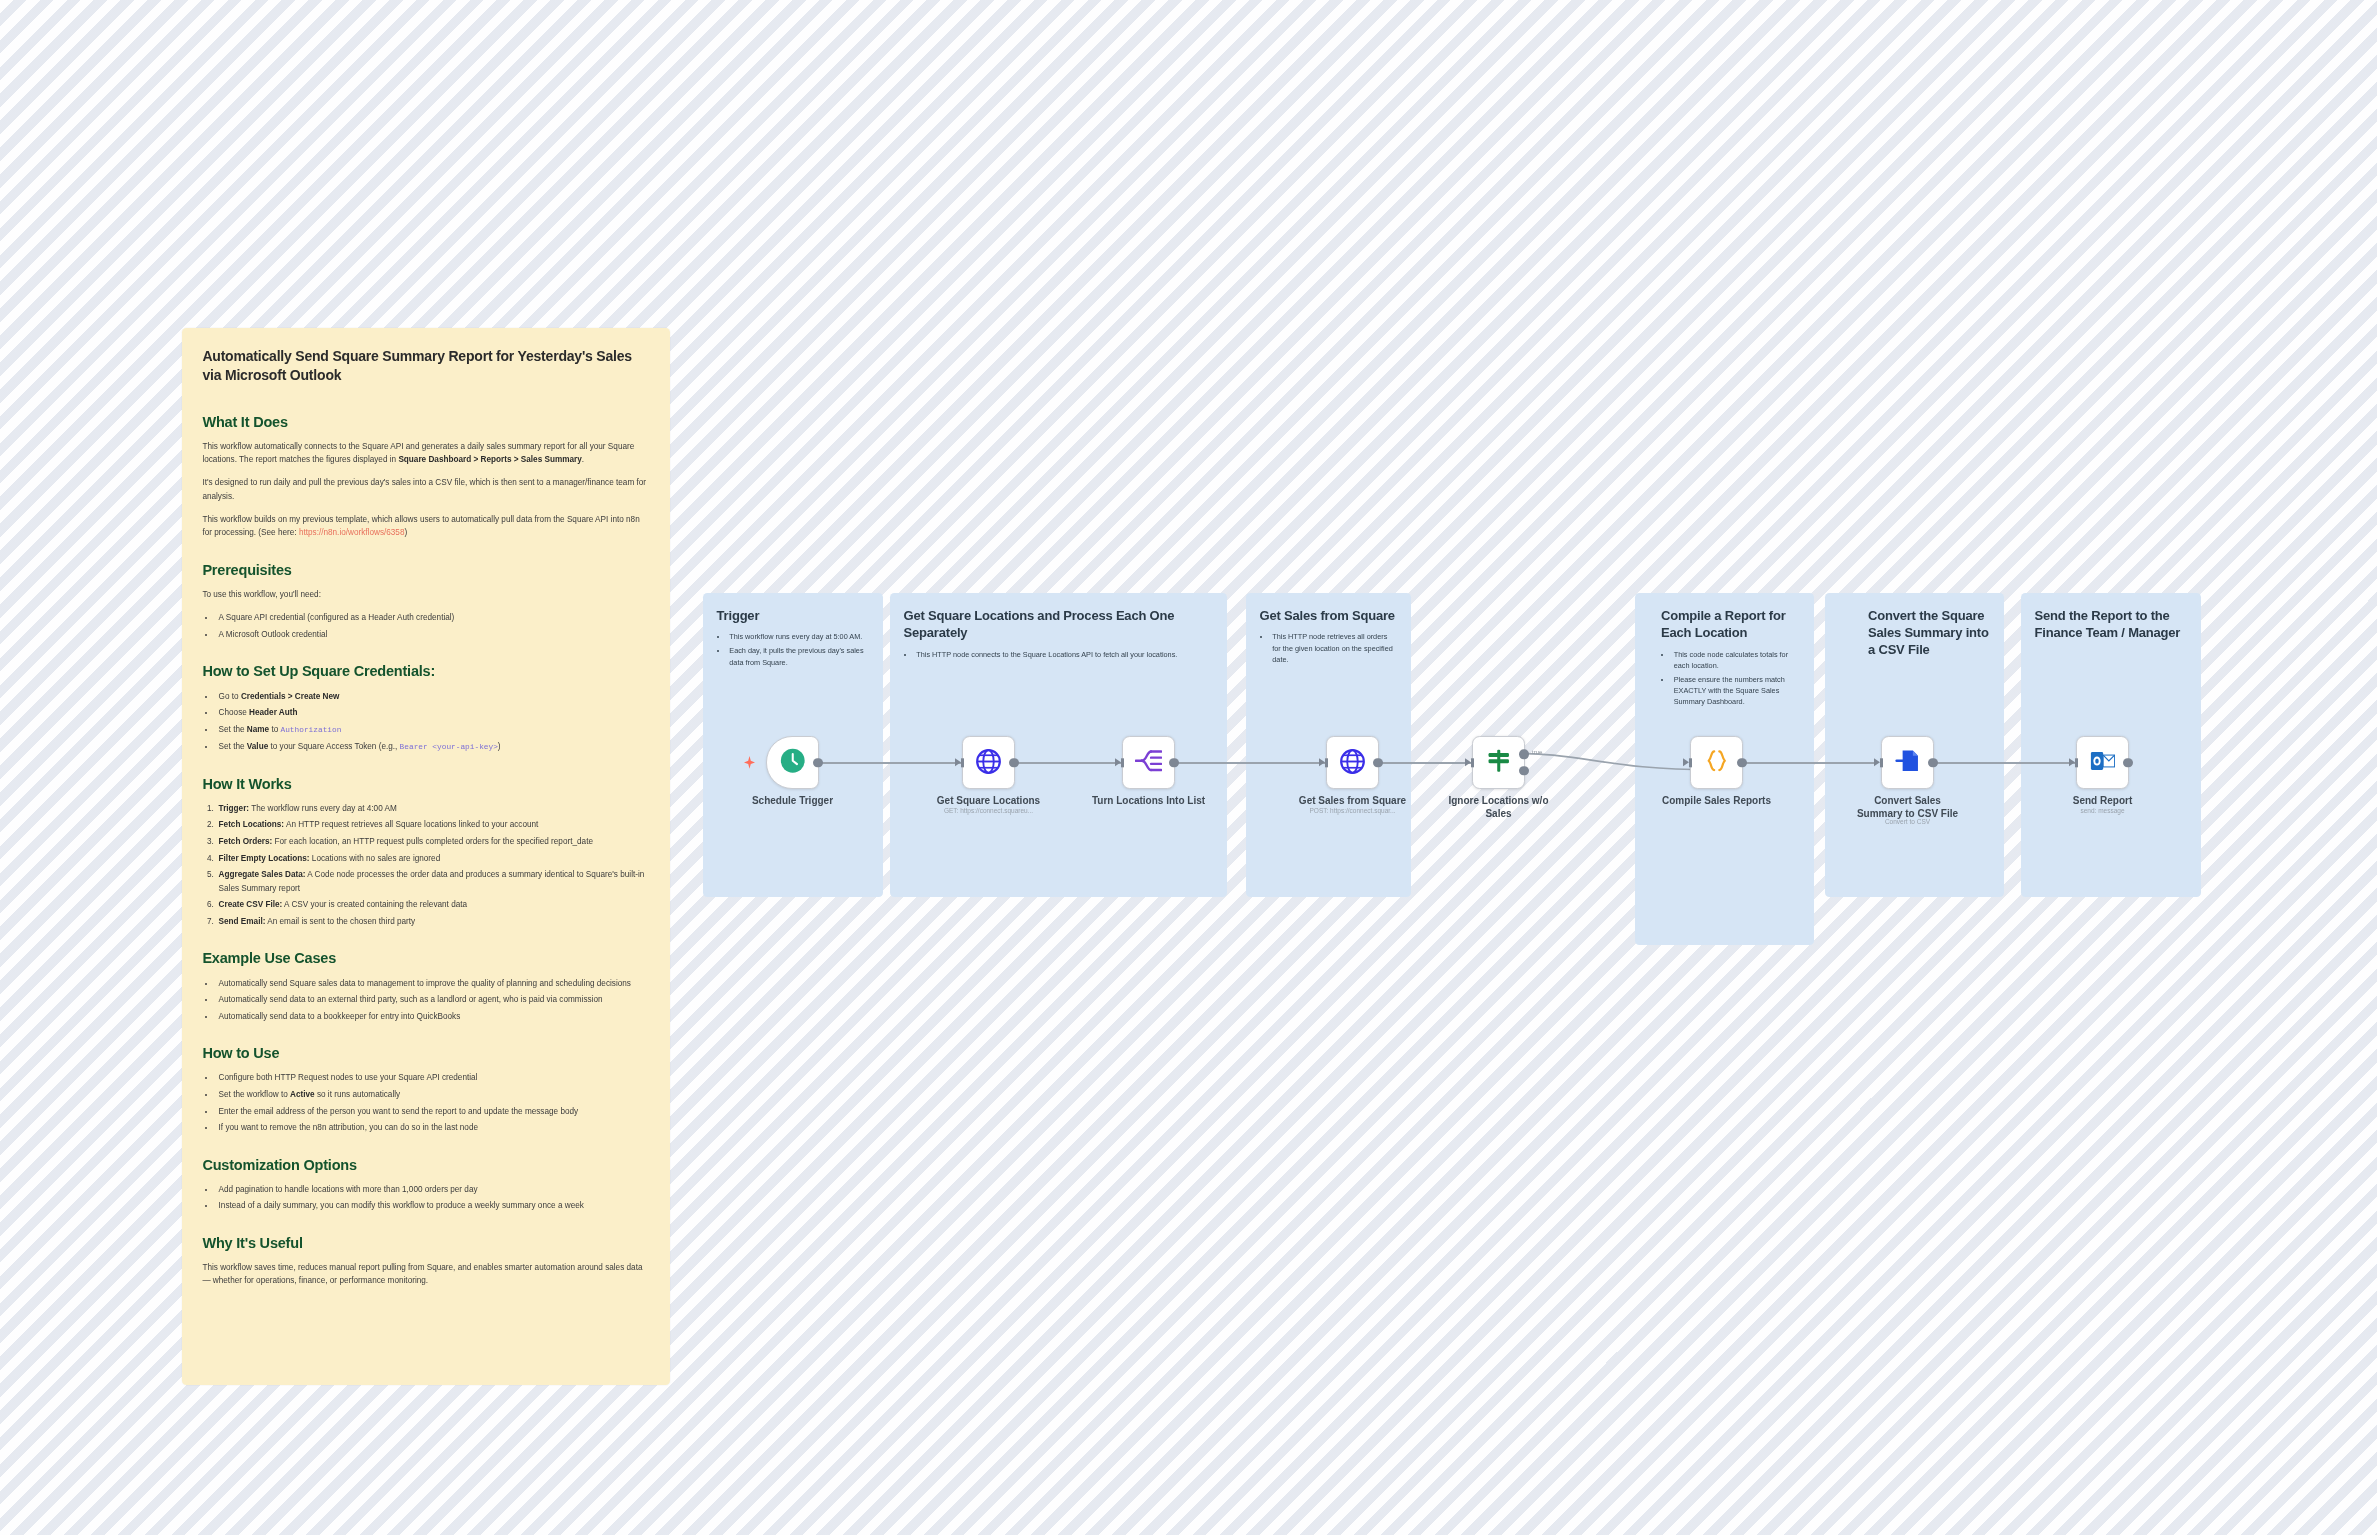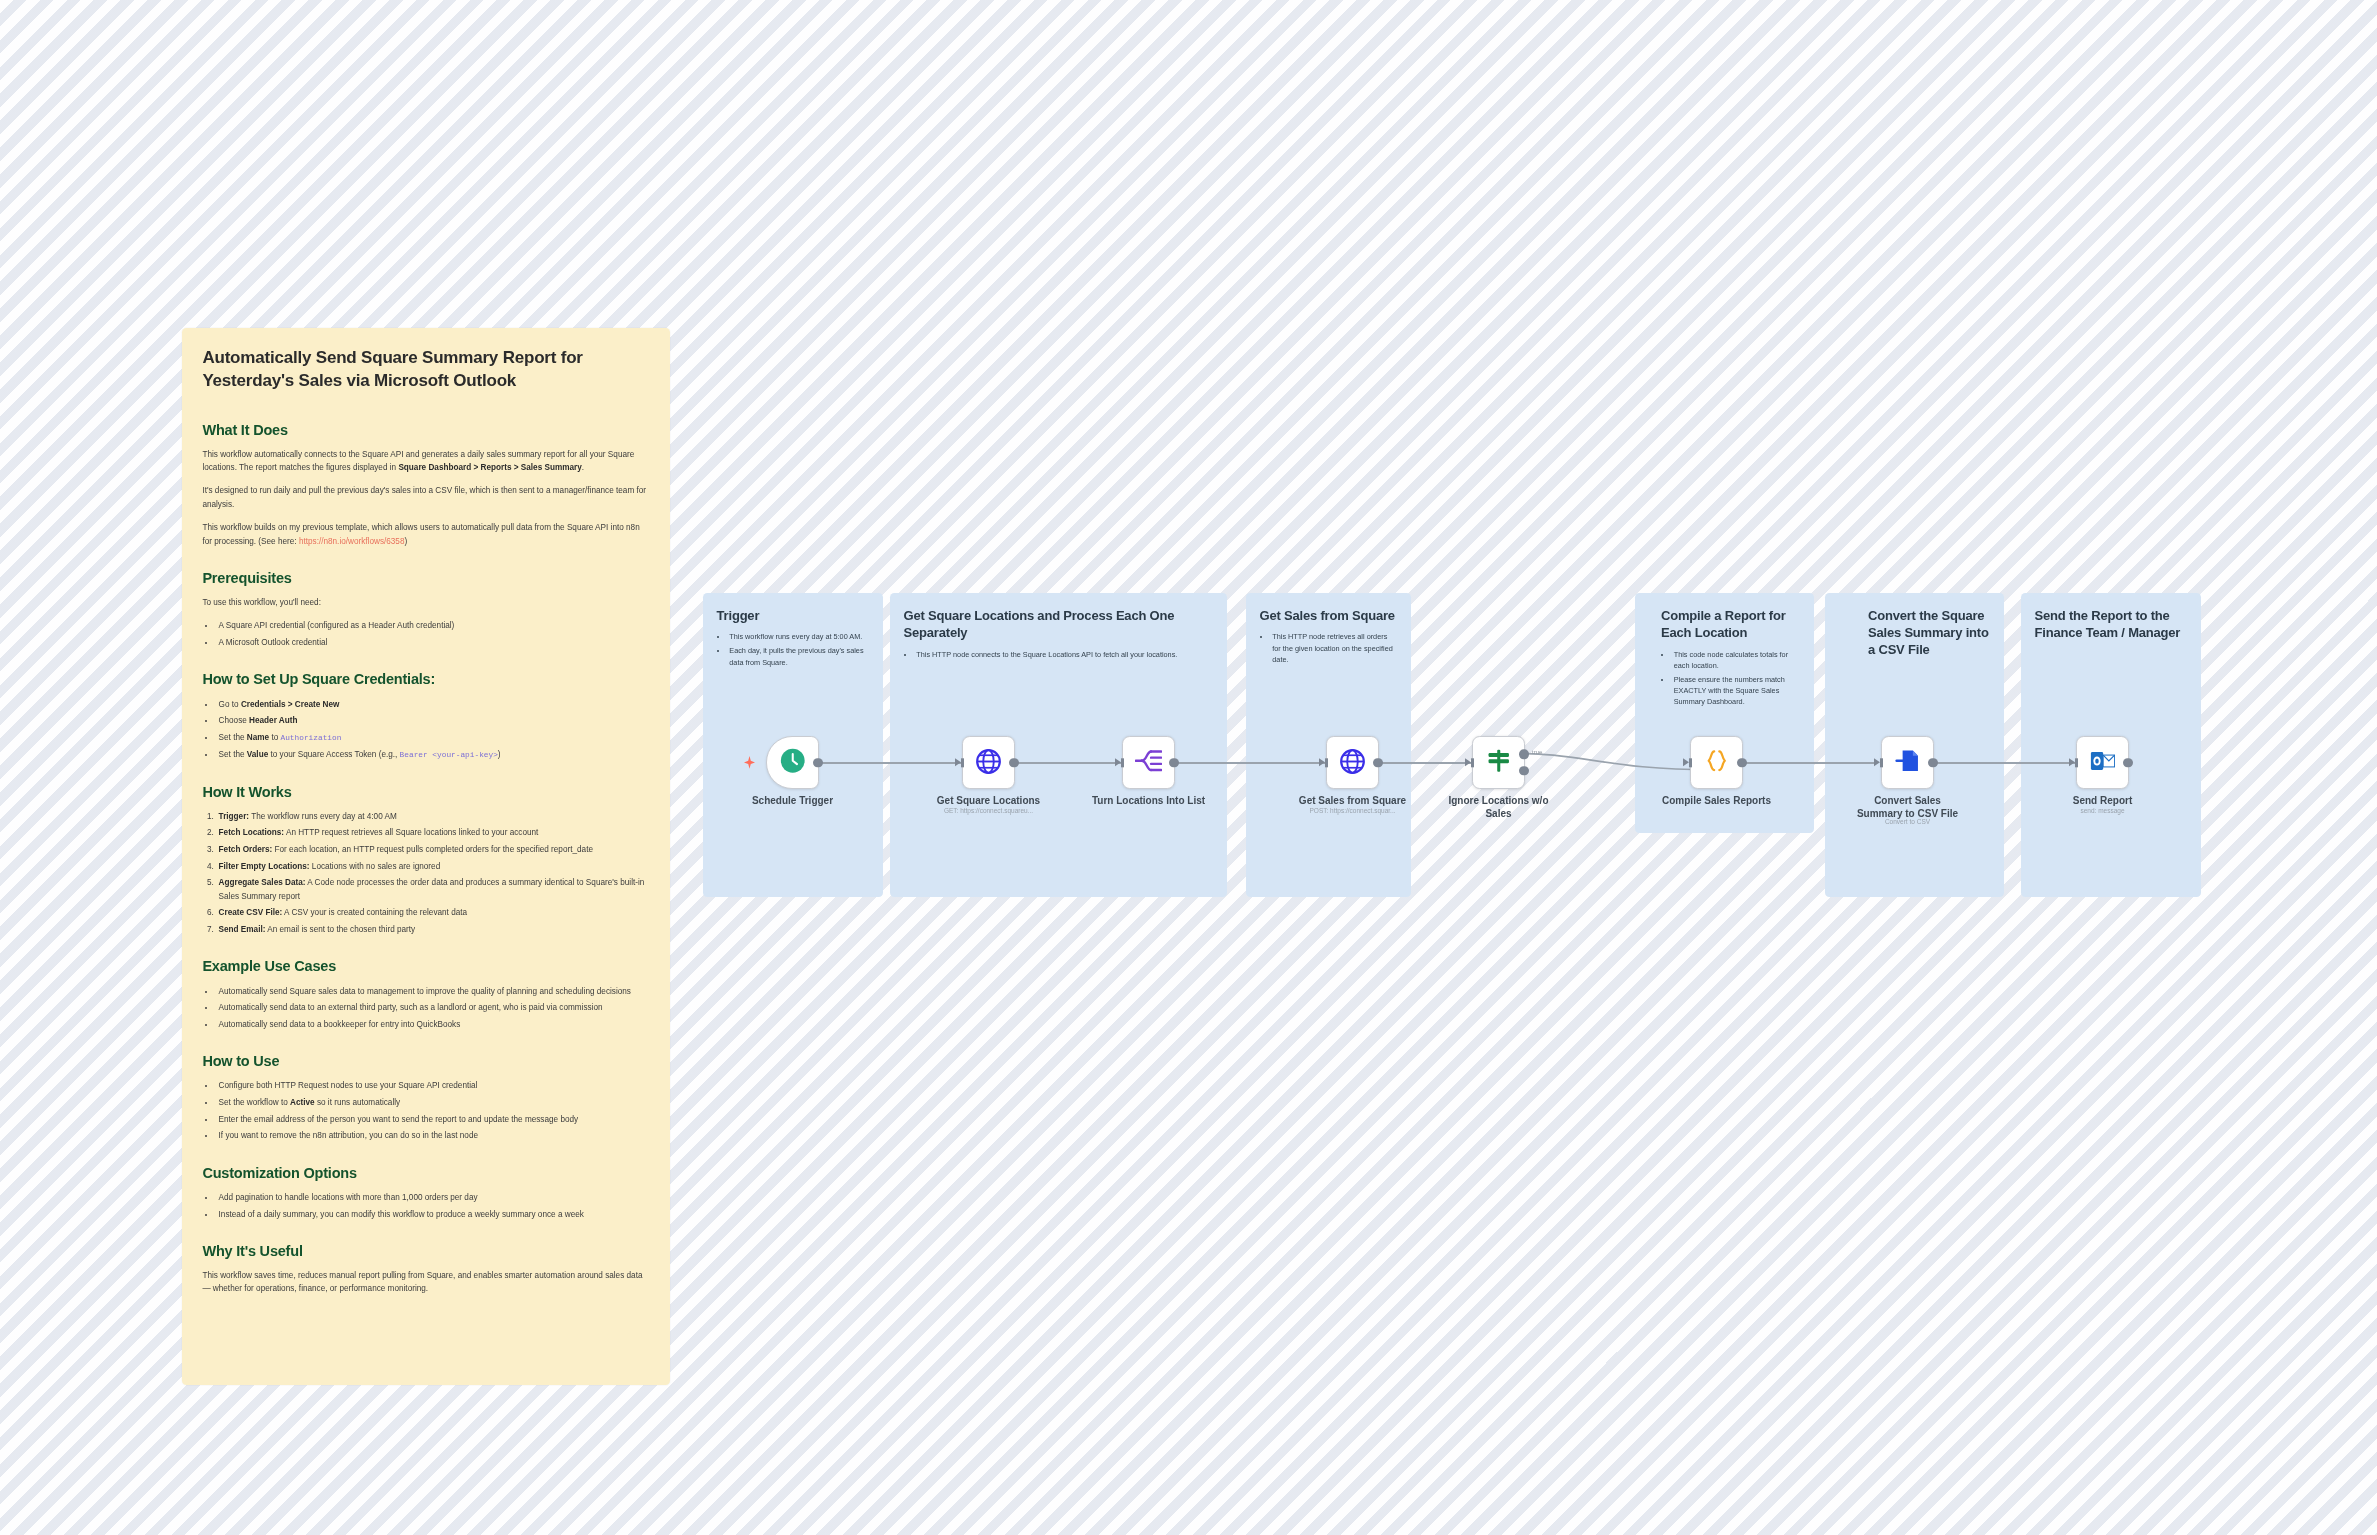--- a/index.html
+++ b/index.html
@@ -36,21 +36,21 @@
     height: 1057px;
     background: #fbefc9;
     border-radius: 4.3px;
     padding: 19px 20.4px 17px 20.4px;
     color: #3a3a3a;
     overflow: hidden;
     box-shadow: 0 0 0 0.9px rgba(0,0,0,0.02);
   }
 
   #sticky-doc h1 {
-    font-size: 17px;
+    font-size: 14px;
     line-height: 1.34;
     font-weight: bold;
     color: #2b2b2b;
     letter-spacing: -0.2px;
     margin-bottom: 29px;
   }
   #sticky-doc h2 {
     font-size: 14.5px;
     font-weight: bold;
     color: #14532d;
@@ -311,21 +311,21 @@
     </ul>
   </div>
 
   <div class="group" style="left:1246px; top:593px; width:165px; height:304px;">
     <h3>Get Sales from Square</h3>
     <ul>
       <li>This HTTP node retrieves all orders for the given location on the specified date.</li>
     </ul>
   </div>
 
-  <div class="group" style="left:1635px; top:593px; width:179px; height:240px;padding-left:26px;">
+  <div class="group" style="left:1635px; top:593px; width:179px; height:352px;padding-left:26px;">
     <h3>Compile a Report for Each Location</h3>
     <ul>
       <li>This code node calculates totals for each location.</li>
       <li>Please ensure the numbers match EXACTLY with the Square Sales Summary Dashboard.</li>
     </ul>
   </div>
 
   <div class="group" style="left:1825px; top:593px; width:179px; height:304px;padding-left:43px;">
     <h3>Convert the Square Sales Summary into a CSV File</h3>
   </div>

